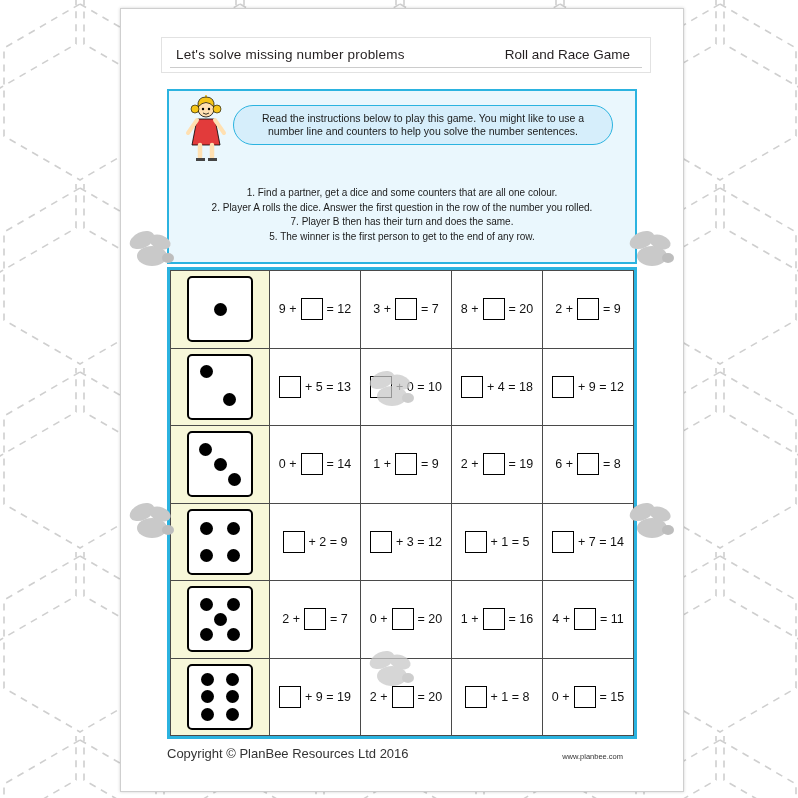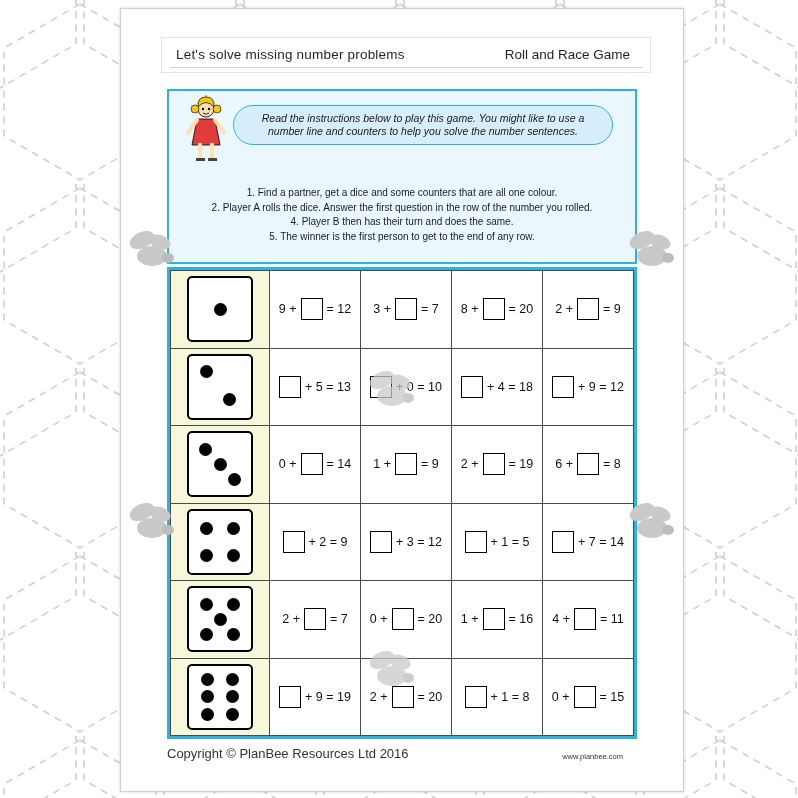--- a/index.html
+++ b/index.html
@@ -92,21 +92,20 @@
     display: flex;
     align-items: center;
     justify-content: center;
     text-align: center;
   }
   .speech span {
     font-size: 10.5px;
     color: #1b1b1b;
     line-height: 1.25;
     padding: 0 14px;
-    font-style: italic;
   }
   .girl {
     position: absolute;
     left: 10px;
     top: 4px;
     width: 54px;
     height: 66px;
   }
   .steps {
     position: absolute;
@@ -249,21 +248,21 @@
         <path d="M29 63 h9 v3 h-9z" fill="#444"></path>
       </svg>
 
       <div class="speech">
         <span>Read the instructions below to play this game. You might like to use a number line and counters to help you solve the number sentences.</span>
       </div>
 
       <div class="steps">
         <div>1. Find a partner, get a dice and some counters that are all one colour.</div>
         <div>2. Player A rolls the dice. Answer the first question in the row of the number you rolled.</div>
-        <div>4. Player B then has their turn and does the same.</div>
+        <div>7. Player B then has their turn and does the same.</div>
         <div>5. The winner is the first person to get to the end of any row.</div>
       </div>
     </div>
 
     <div class="grid">
       <table>
         <tbody id="grid-body">
             <tr>
               <td class="dice-cell">
                 <div class="die">

